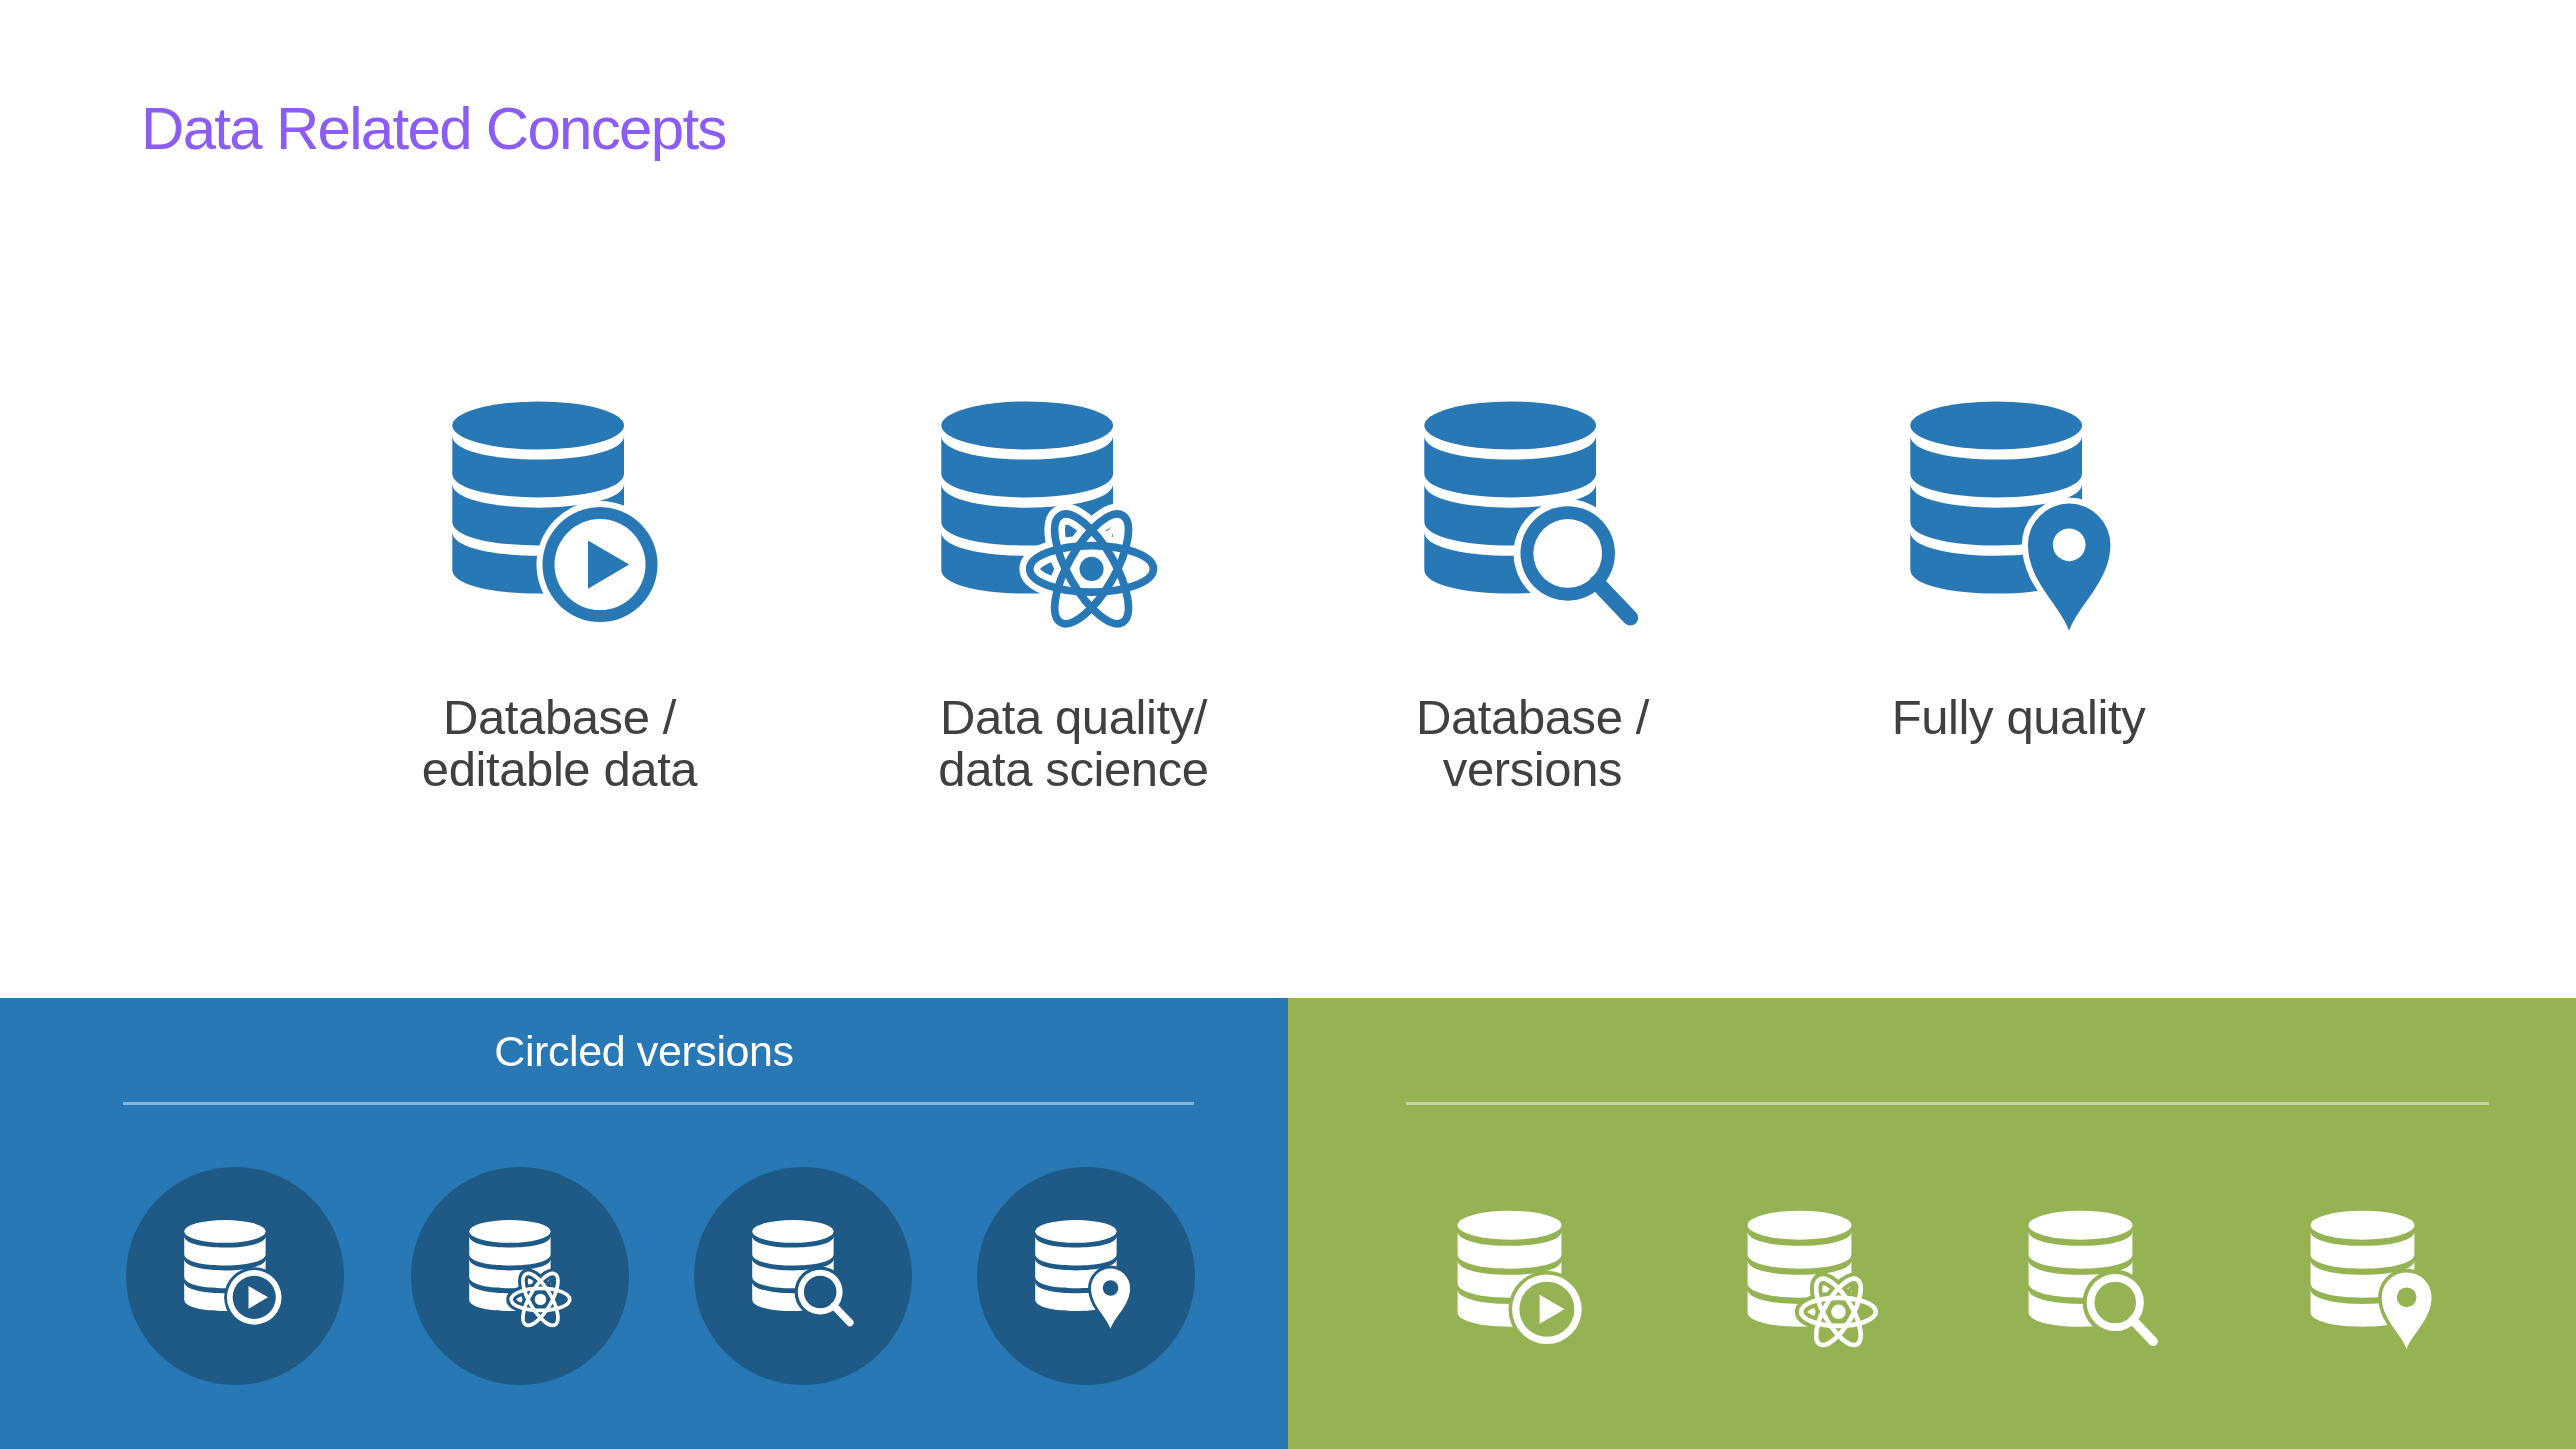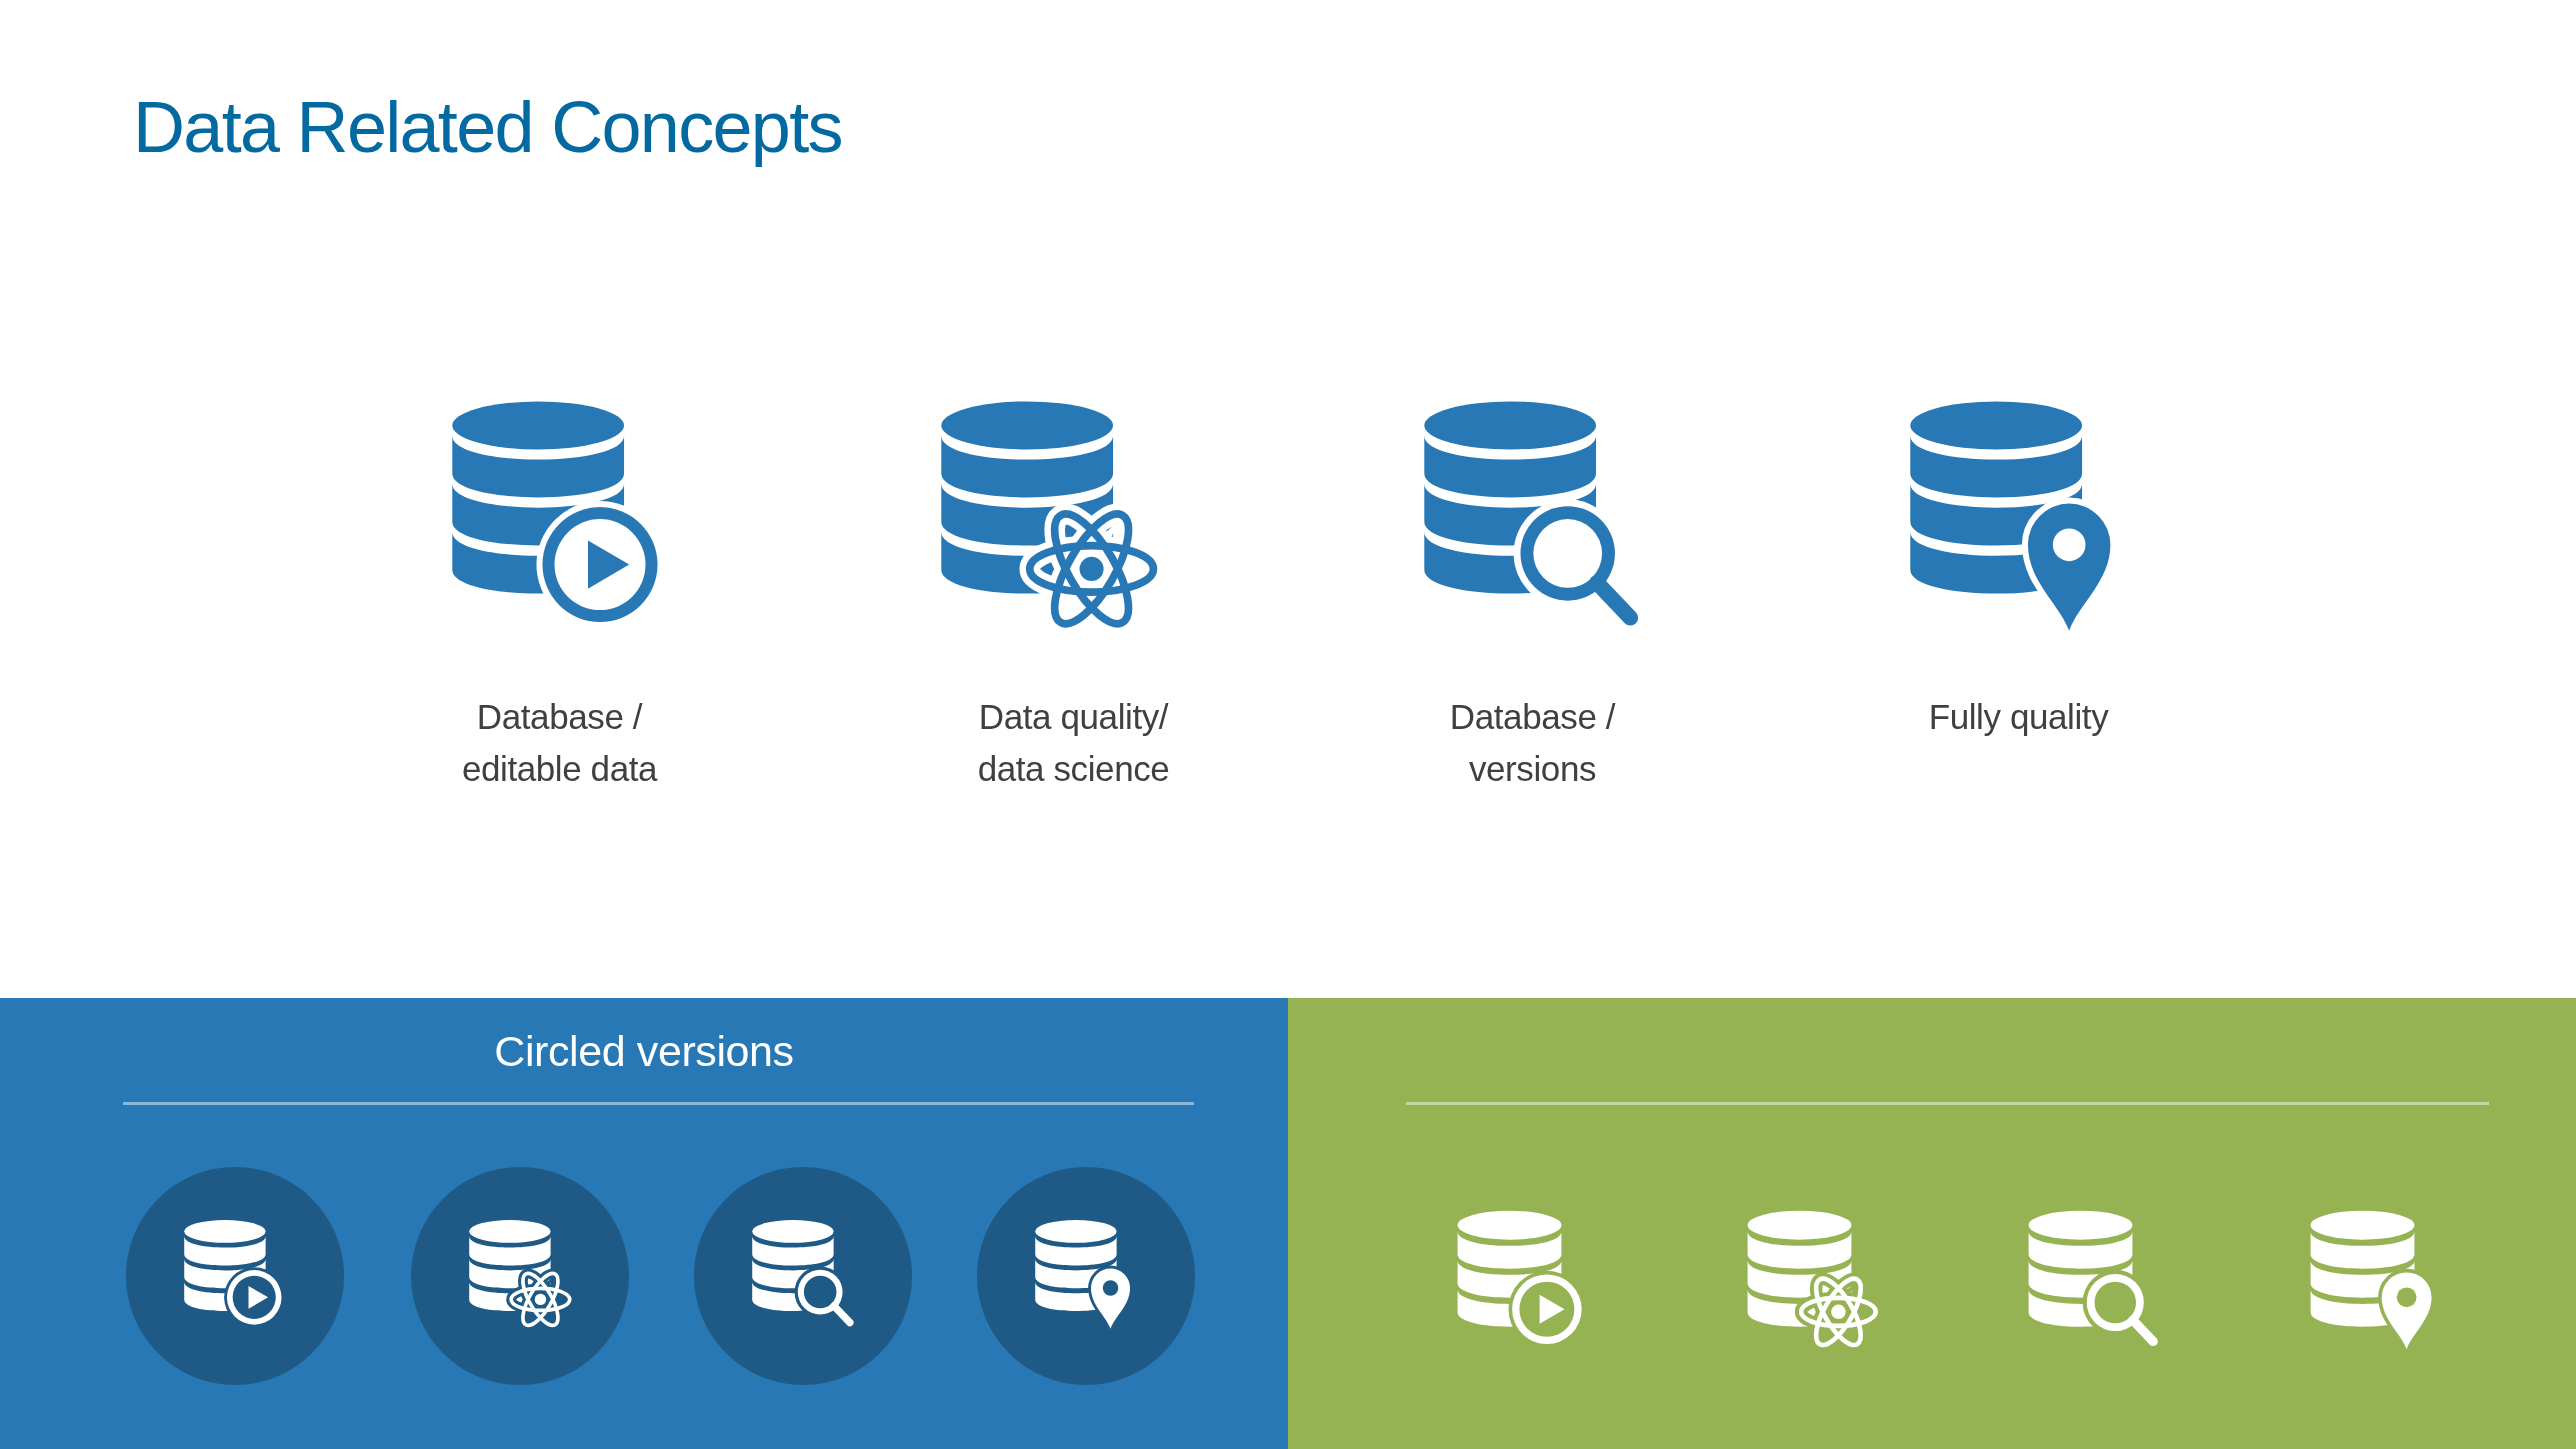--- a/index.html
+++ b/index.html
@@ -1,29 +1,29 @@
 <!DOCTYPE html>
 <html style="font-size:13.7px"><head>
 <meta charset="utf-8">
 <style>
   html,body{margin:0;padding:0;background:#ffffff;}
   .stage{position:relative;width:2576px;height:1449px;background:#ffffff;overflow:hidden;
          font-family:"Liberation Sans",sans-serif;}
   .defs{position:absolute;width:0;height:0;}
 
   
-  .slide-title{position:absolute;left:133px;top:91px;margin:0;font-size:72px;font-weight:400;
-               letter-spacing:-1.7px;line-height:1;color:#0369a1;}
+  .slide-title{position:absolute;left:133px;top:91px;margin:8px;font-size:60px;font-weight:400;
+               letter-spacing:-1.7px;line-height:1;color:#8b5cf6;}
 
   
   .dbicon{position:absolute;top:397px;width:225px;height:245px;color:#2878B5;--halo:#FFFFFF;}
   .i1{left:448px}.i2{left:937px}.i3{left:1420px}.i4{left:1906px}
 
   
-  .clabel{position:absolute;top:691px;width:533px;text-align:center;font-size:35px;line-height:52px;
+  .clabel{position:absolute;top:691px;width:533px;text-align:center;font-size:49px;line-height:52px;
           letter-spacing:-0.4px;color:#404040;}
   .l1{left:293px}.l2{left:807px}.l3{left:1266px}.l4{left:1752px}
 
   
   .band{position:absolute;top:998px;height:451px;}
   .band-blue{left:0;width:1288px;background:#2878B5;}
   .band-green{left:1288px;width:1288px;background:#96B353;}
   .band-title{position:absolute;top:28px;left:0;width:100%;margin:0;font-weight:400;font-size:43px;
               line-height:50px;letter-spacing:-0.4px;color:#FFFFFF;text-align:center;}
   .rule{position:absolute;top:104px;height:2.6px;background:rgba(255,255,255,0.45);}

